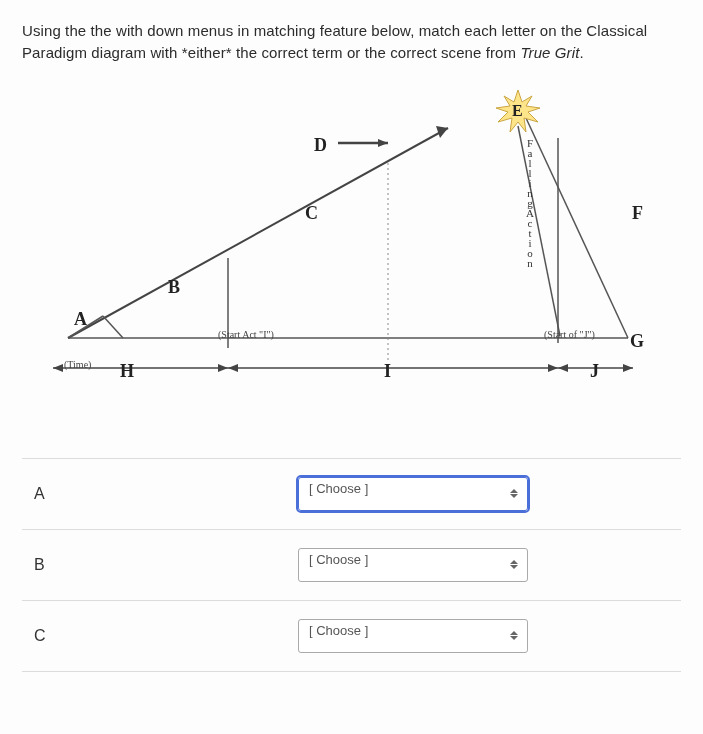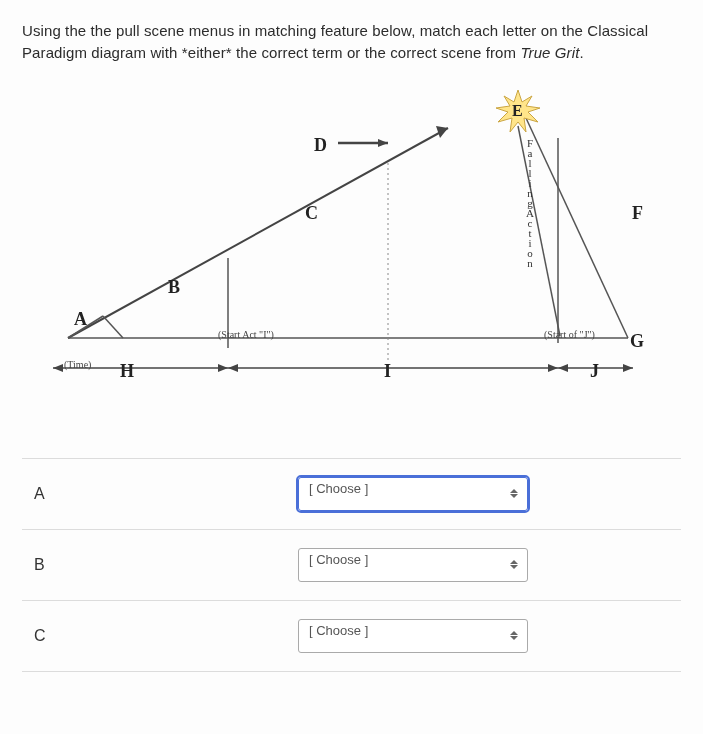--- a/index.html
+++ b/index.html
@@ -102,21 +102,21 @@
       border-right: 4px solid transparent;
       margin: 0 auto;
     }
     .select-arrows::before { border-bottom: 4px solid #666; }
     .select-arrows::after { border-top: 4px solid #666; }
   </style>
 </head>
 <body>
 
 <div class="prompt">
-  <span>Using the the pull scene menus in matching feature below, match each letter on the Classical Paradigm diagram with *either* the correct term or the correct scene from </span><em>True Grit</em><span>.</span>
+  <span>Using the the with down menus in matching feature below, match each letter on the Classical Paradigm diagram with *either* the correct term or the correct scene from </span><em>True Grit</em><span>.</span>
 </div>
 
 <div class="diagram-wrap">
   <svg width="640" height="320" viewBox="0 0 640 320">
 
     <line x1="40" y1="250" x2="600" y2="250" stroke="#555" stroke-width="1.5"></line>
 
     <line x1="40" y1="250" x2="420" y2="40" stroke="#444" stroke-width="2"></line>
 
     <polygon points="420,40 408,38 412,50" fill="#444"></polygon>

